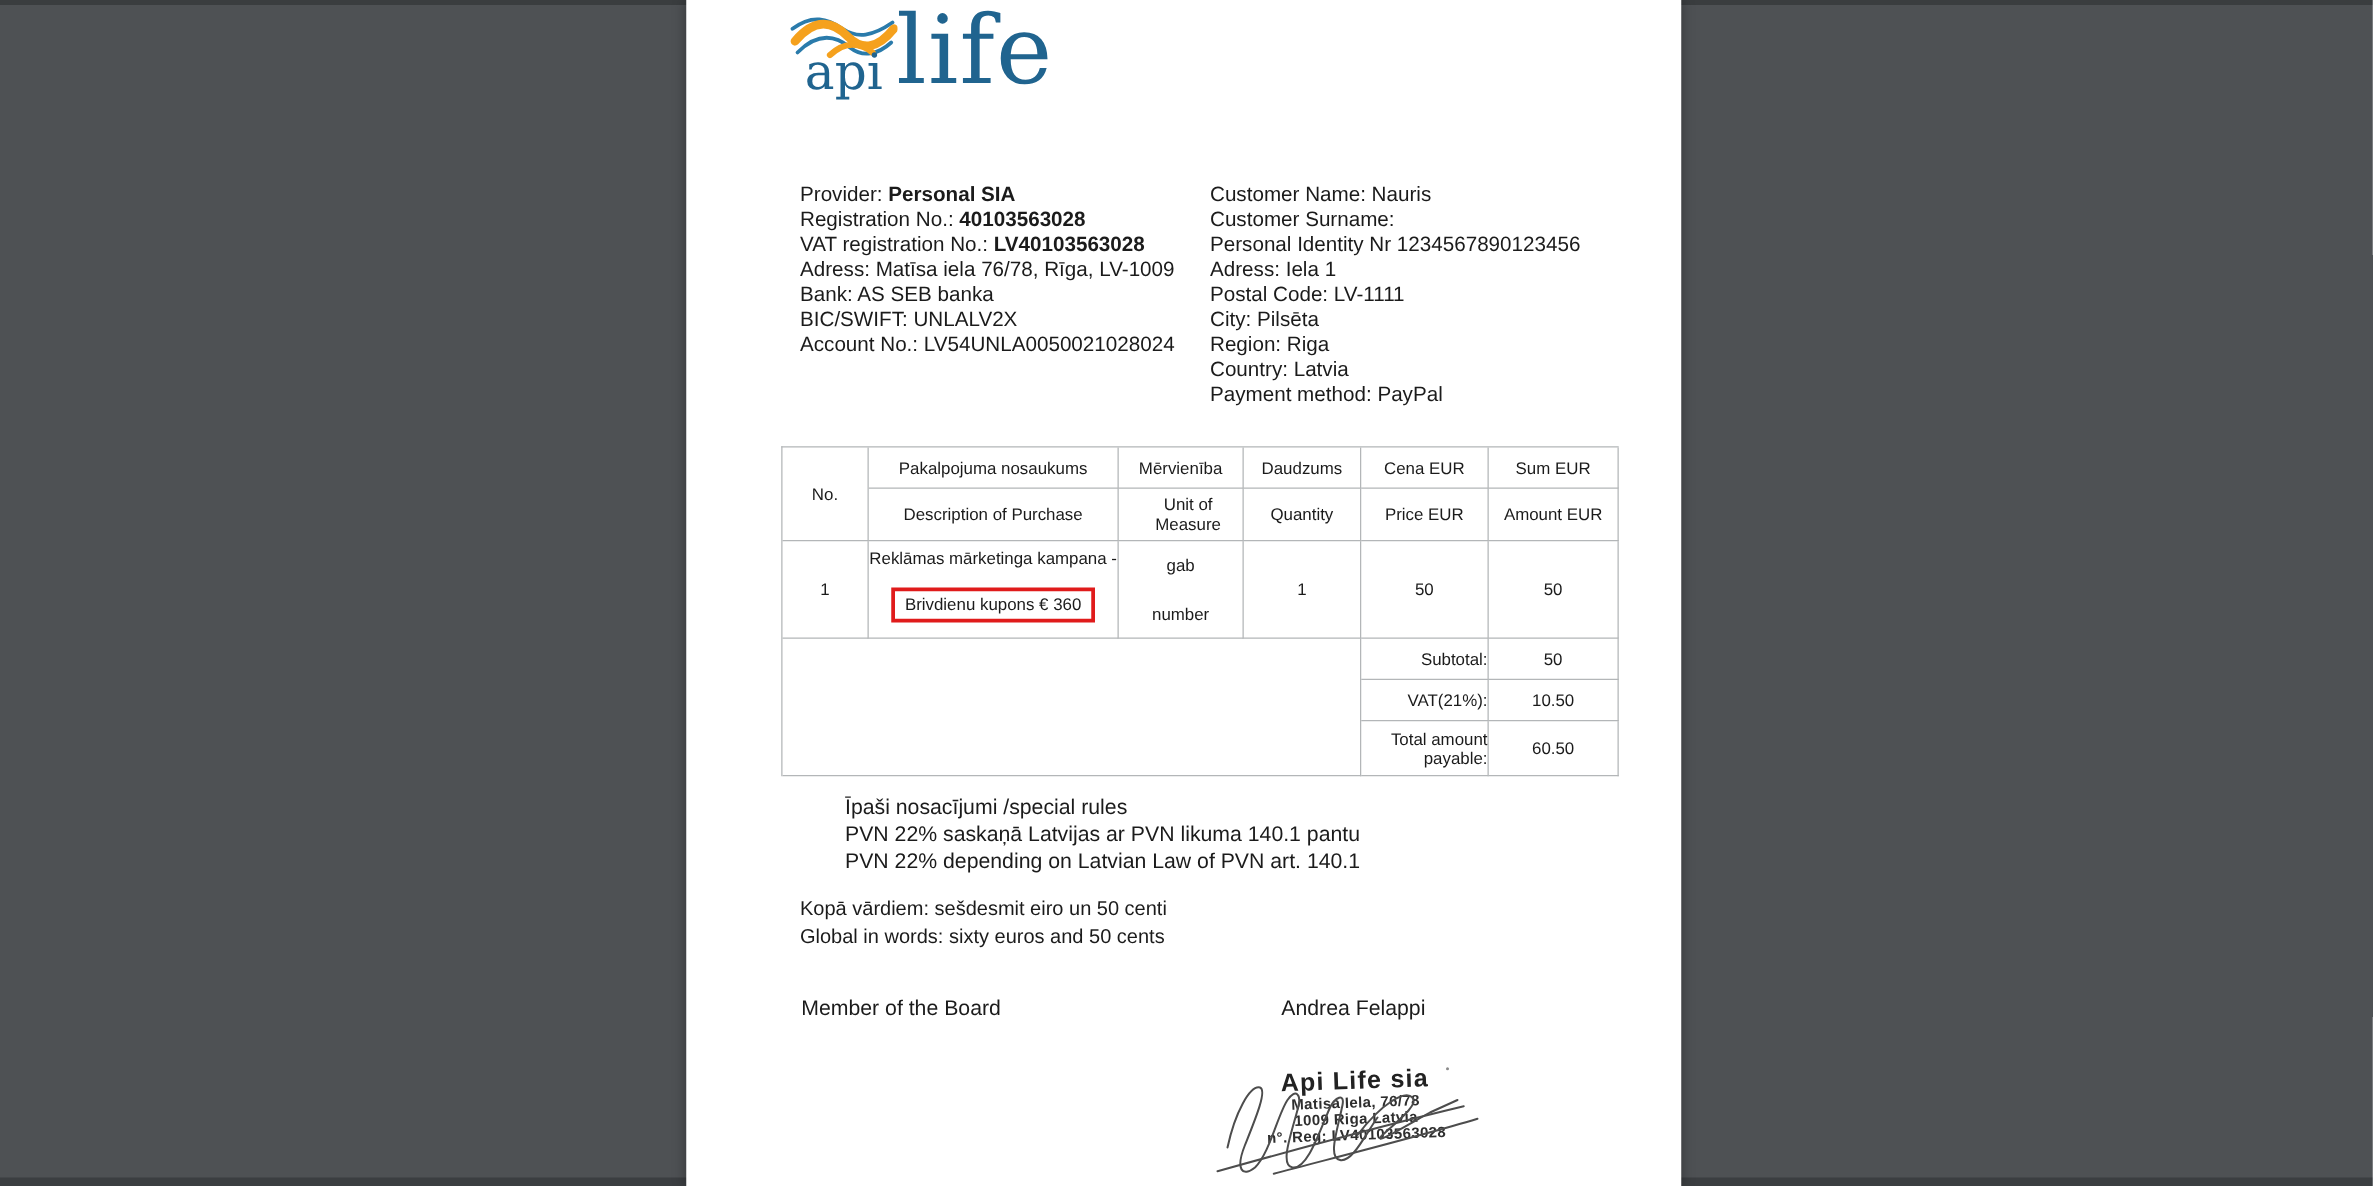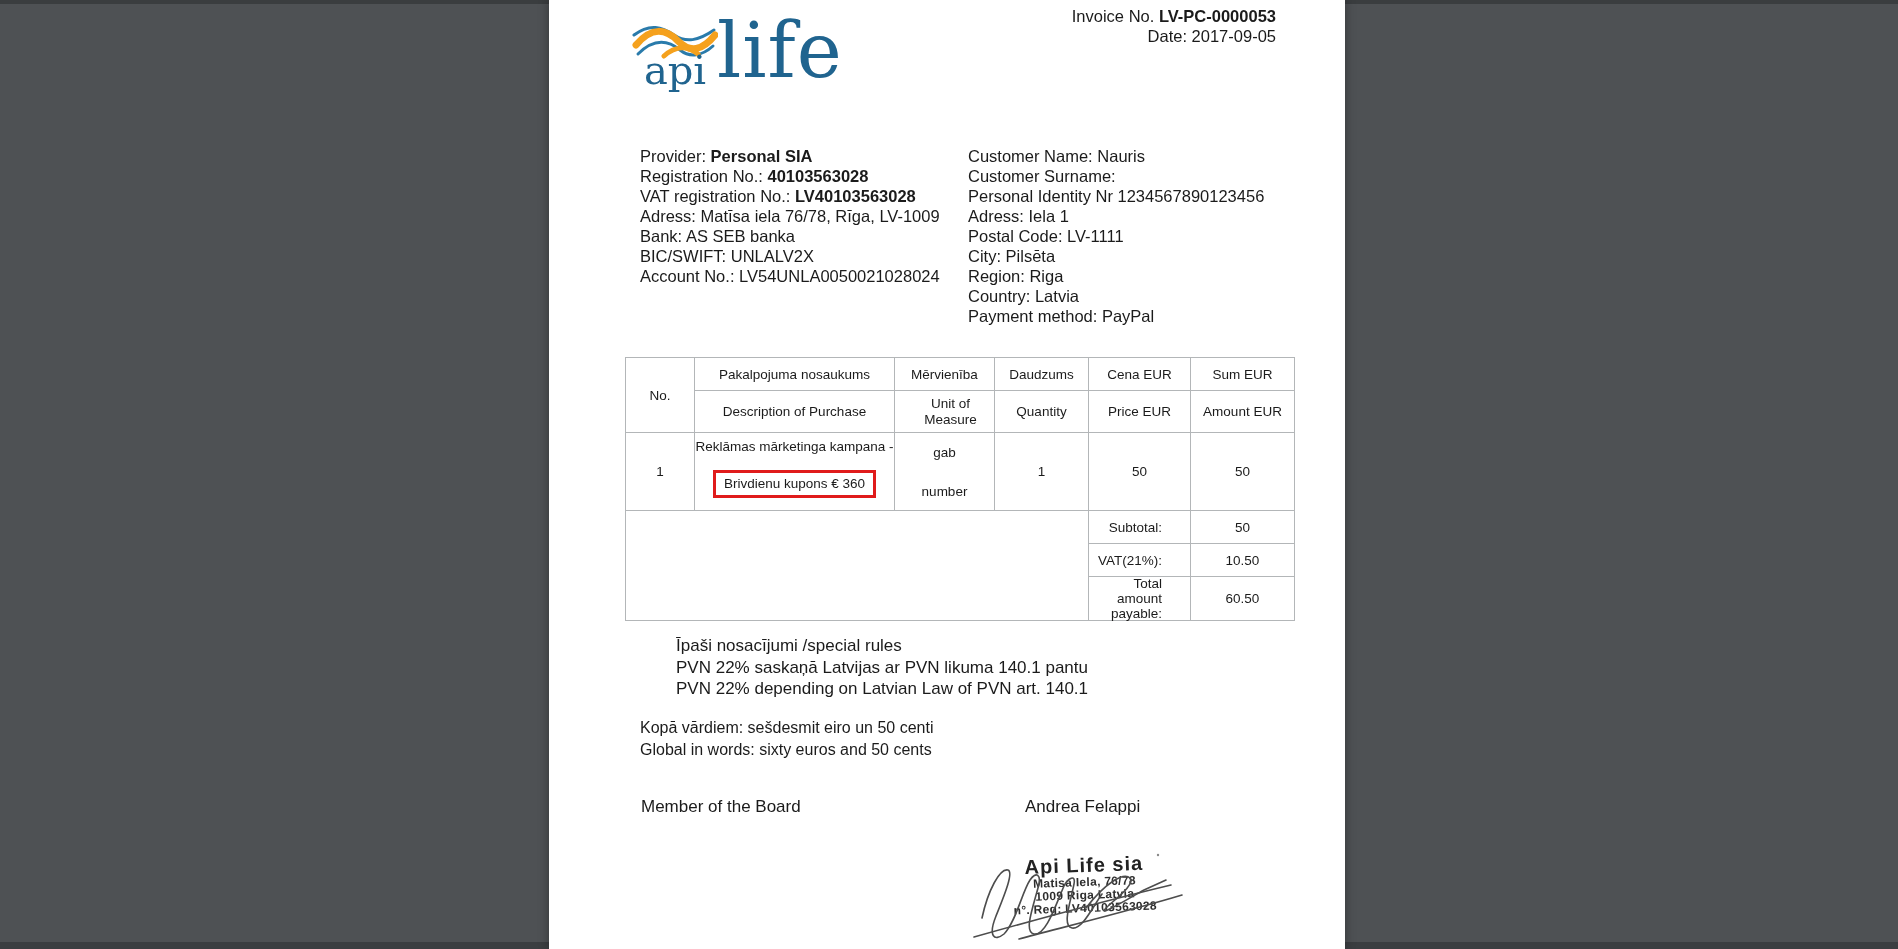--- a/index.html
+++ b/index.html
@@ -5,21 +5,21 @@
   html,body{margin:0;padding:0;}
   body{font-family:"Liberation Sans",sans-serif;}
   .viewport{position:relative;width:1898px;height:949px;background:#4e5154;overflow:hidden;}
   .edge-top{position:absolute;top:0;left:0;right:0;height:4px;background:#3a3d3f;}
   .edge-bottom{position:absolute;bottom:0;left:0;right:0;height:7px;background:#3b3e41;}
   .page{position:absolute;left:549px;top:0;width:796px;height:949px;background:#ffffff;
         box-shadow:0 0 10px rgba(0,0,0,0.35);color:#1b1b1b;}
   .abs{position:absolute;}
 
   
-  .logo{left:80px;top:17px;display:flex;align-items:center;}
+  .logo{left:80px;top:5px;display:flex;align-items:flex-end;}
   .logo-left{display:flex;flex-direction:column;align-items:center;width:92px;}
   .logo-waves{margin-top:6px;}
   .logo-api{font-family:"DejaVu Serif",serif;font-size:40px;line-height:30px;color:#20648f;margin-top:-4px;letter-spacing:0px;}
   .logo-life{font-family:"DejaVu Serif",serif;font-size:76px;line-height:66px;color:#20648f;letter-spacing:1px;margin-left:-4px;}
 
   
   .invoice-meta{right:69px;top:6px;text-align:right;font-size:16.5px;line-height:20px;}
   .b{font-weight:bold;}
 
   
@@ -34,21 +34,21 @@
          border-top:1px solid #b3b6b8;border-left:1px solid #b3b6b8;
          font-size:13.5px;}
   .cell{border-right:1px solid #b3b6b8;border-bottom:1px solid #b3b6b8;
         display:flex;align-items:center;justify-content:center;text-align:center;}
   .no-head{grid-row:1/3;grid-column:1;}
   .desc-cell{flex-direction:column;justify-content:flex-start;padding-top:5px;line-height:18px;}
   .red-box{border:3px solid #e01b1b;padding:2px 8px;margin-top:14px;display:inline-block;}
   .unit-cell{flex-direction:column;justify-content:flex-start;padding-top:12px;line-height:16px;}
   .unit-gap{margin-top:23px;}
   .empty-span{grid-row:4/7;grid-column:1/5;}
-  .tot-label{justify-content:flex-end;text-align:right;padding-right:28px;line-height:15px;}
+  .tot-label{justify-content:flex-end;text-align:right;padding-right:0;line-height:15px;}
   .wrap-narrow{padding-left:18px;padding-right:6px;line-height:16px;}
 
   
   .notes{left:91px;top:635px;font-size:17px;line-height:21.5px;margin-left:36px;}
   .words{left:91px;top:717px;font-size:16px;line-height:21.5px;}
 
   
   .board-role{left:92px;top:797px;font-size:17px;}
   .board-name{left:476px;top:797px;font-size:17px;}
 
@@ -73,24 +73,20 @@
           <path d="M2,12 C18,0 30,4 42,12 C54,20 66,18 82,7" fill="none" stroke="#2a7bab" stroke-width="3" stroke-linecap="round"></path>
           <path d="M4,22 C20,3 34,6 46,18 C58,30 70,28 83,12" fill="none" stroke="#f5a11d" stroke-width="7" stroke-linecap="round"></path>
           <path d="M6,31 C22,15 36,17 48,27 C58,35 70,33 81,23" fill="none" stroke="#2a7bab" stroke-width="3" stroke-linecap="round"></path>
           <path d="M32,33 C44,22 56,23 66,31" fill="none" stroke="#f5a11d" stroke-width="5" stroke-linecap="round"></path>
         </svg>
         <span class="logo-api">api</span>
       </div>
       <span class="logo-life">life</span>
     </div>
 
-    <div class="abs invoice-meta">
-      <div><span>Invoice No. </span><span class="b">LV-PC-0000053</span></div>
-      <div><span>Date: </span><span>2017-09-05</span></div>
-    </div>
 
     <div class="abs party provider">
       <div><span>Provider: </span><span class="b">Personal SIA</span></div>
       <div><span>Registration No.: </span><span class="b">40103563028</span></div>
       <div><span>VAT registration No.: </span><span class="b">LV40103563028</span></div>
       <div><span>Adress: </span><span>Matīsa iela 76/78, Rīga, LV-1009</span></div>
       <div><span>Bank: </span><span>AS SEB banka</span></div>
       <div><span>BIC/SWIFT: </span><span>UNLALV2X</span></div>
       <div><span>Account No.: </span><span>LV54UNLA0050021028024</span></div>
     </div>

